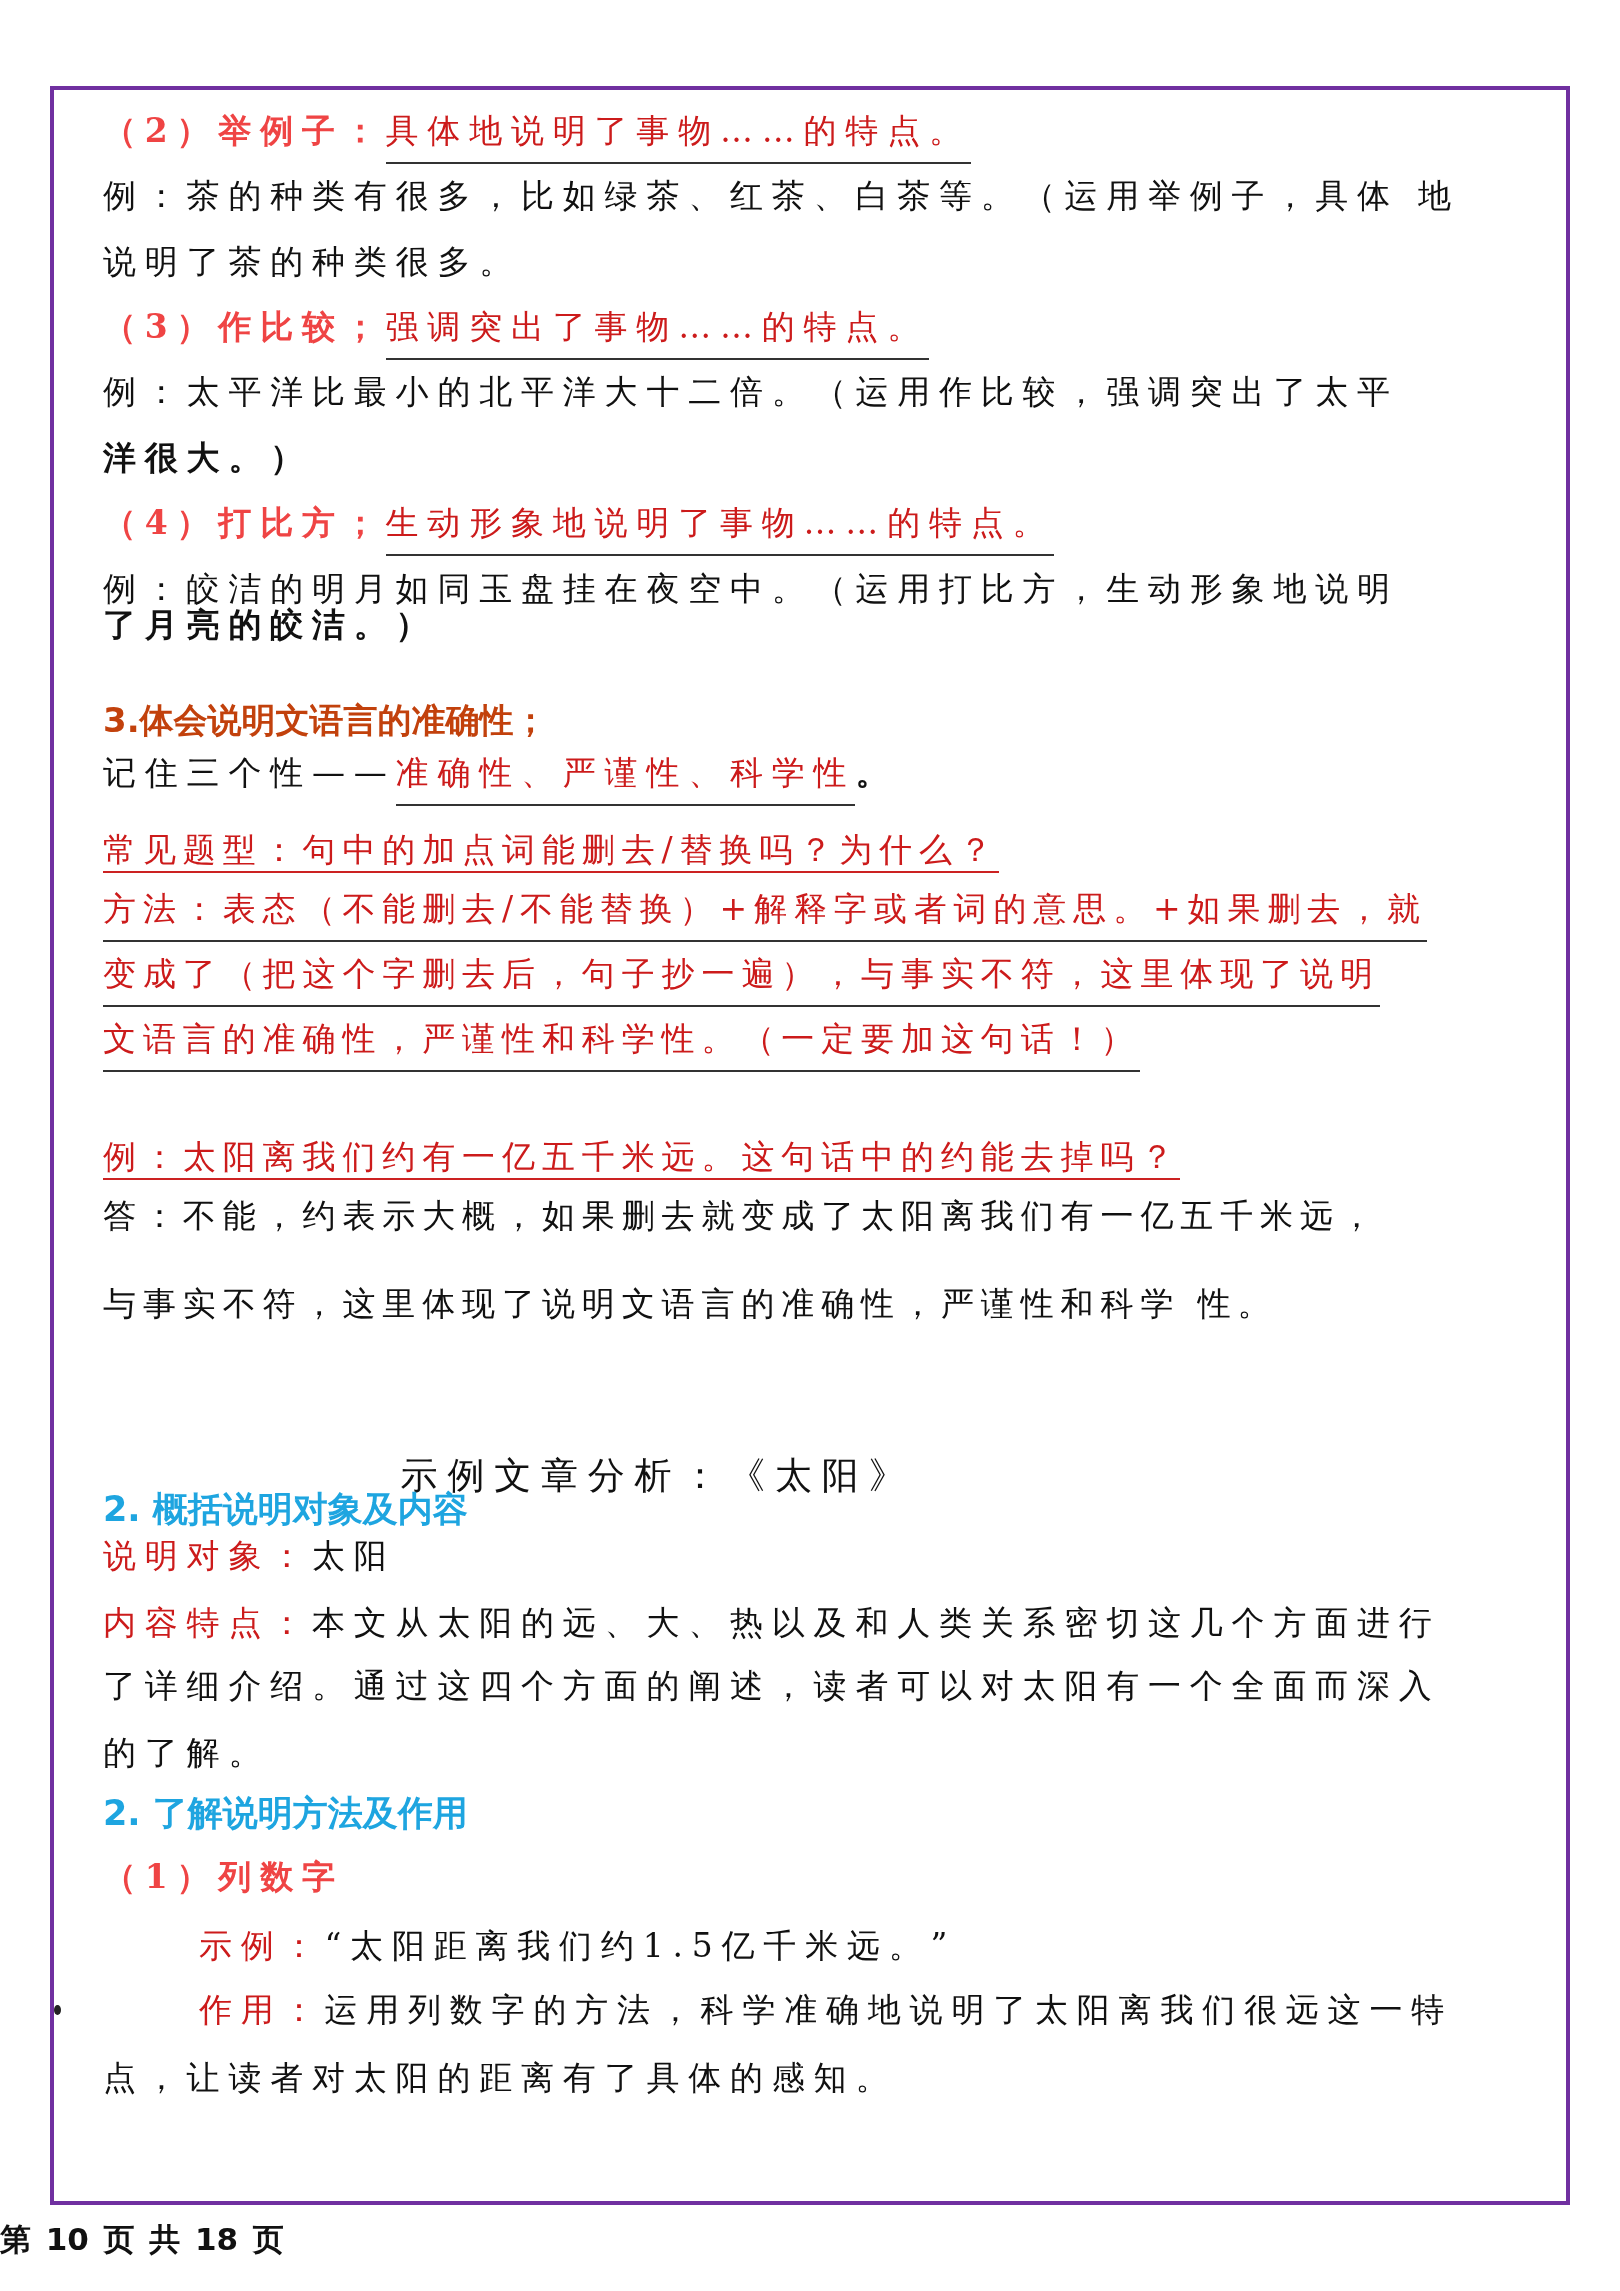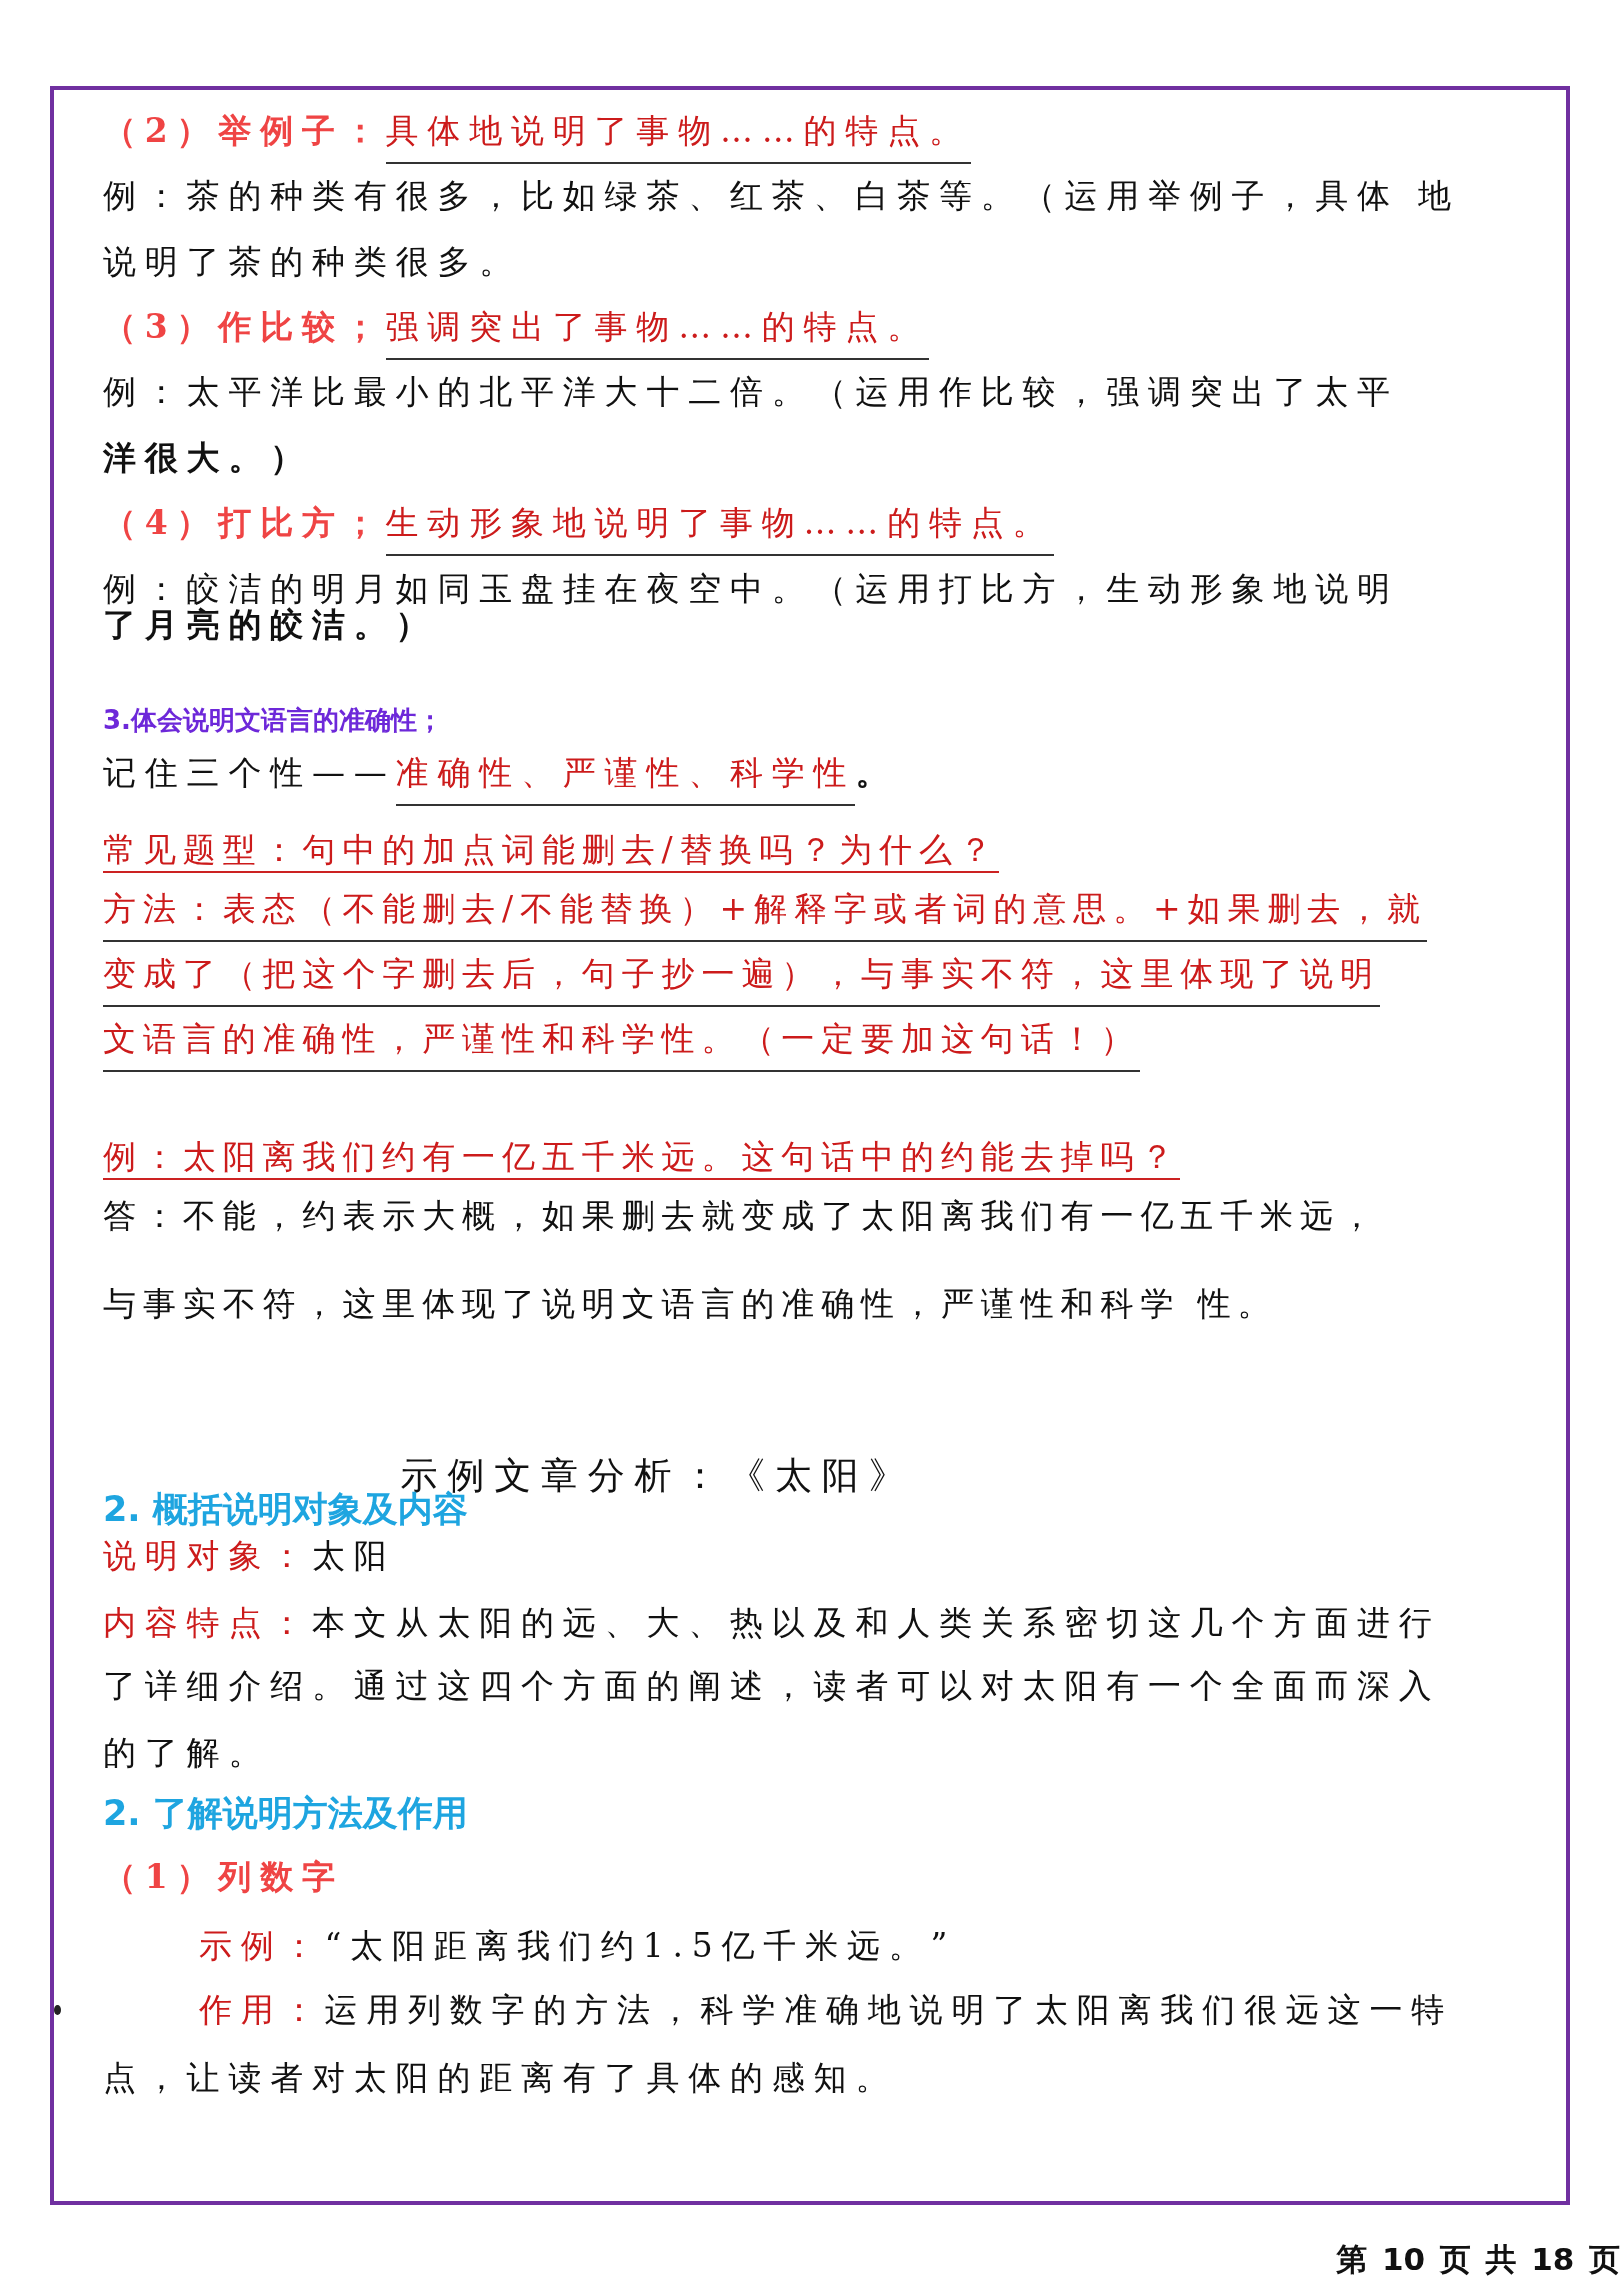--- a/index.html
+++ b/index.html
@@ -9,28 +9,28 @@
            border: 4.9px solid #7030a0; box-sizing: content-box; }
   .ln { position: absolute; left: 103px; white-space: nowrap; font-size: 33px;
         line-height: 43px; letter-spacing: 8.8px; }
   .ln.tight { letter-spacing: 6.9px; }
   .orange { color: #ef4444; font-weight: bold; }
   .red { color: #cc1b1b; }
   .bold { font-weight: bold; }
   .ul-dark { border-bottom: 2.9px solid #333; padding-bottom: 12px; margin-top: 21px; }
   .ul-red { border-bottom: 2.9px solid #c22; padding-bottom: 2px; }
   .h-purple { position: absolute; left: 103px; font-family: "DejaVu Sans", sans-serif;
-              font-weight: bold; font-size: 26px; color: #6d28d9; line-height: 45px; }
+              font-weight: bold; font-size: 34px; color: #c2410c; line-height: 45px; }
   .h-blue { position: absolute; left: 103px; font-family: "DejaVu Sans", sans-serif;
             font-weight: bold; font-size: 35px; color: #1ea5e0; line-height: 45px; }
   .title { position: absolute; left: 0; width: 1316px; text-align: center; font-size: 37px;
            letter-spacing: 9.8px; line-height: 47px; }
-  .footer { position: absolute; left: 0; width: 1620px; top: 2219px; text-align: right;
+  .footer { position: absolute; left: 0; width: 1620px; top: 2219px; text-align: left;
             font-family: "DejaVu Sans", sans-serif; font-weight: bold; font-size: 31px; color: #111;
-            word-spacing: 3.9px; margin-top: 20px; }
+            word-spacing: 3.9px; }
   .stray-dot { position: absolute; left: 54px; top: 2005px; width: 6.9px; height: 9.8px;
                background: #222; border-radius: 50%; }
   .indent { left: 199px; }
 </style>
 </head>
 <body>
 
 <div class="frame"></div>
 <div class="stray-dot"></div>
 

